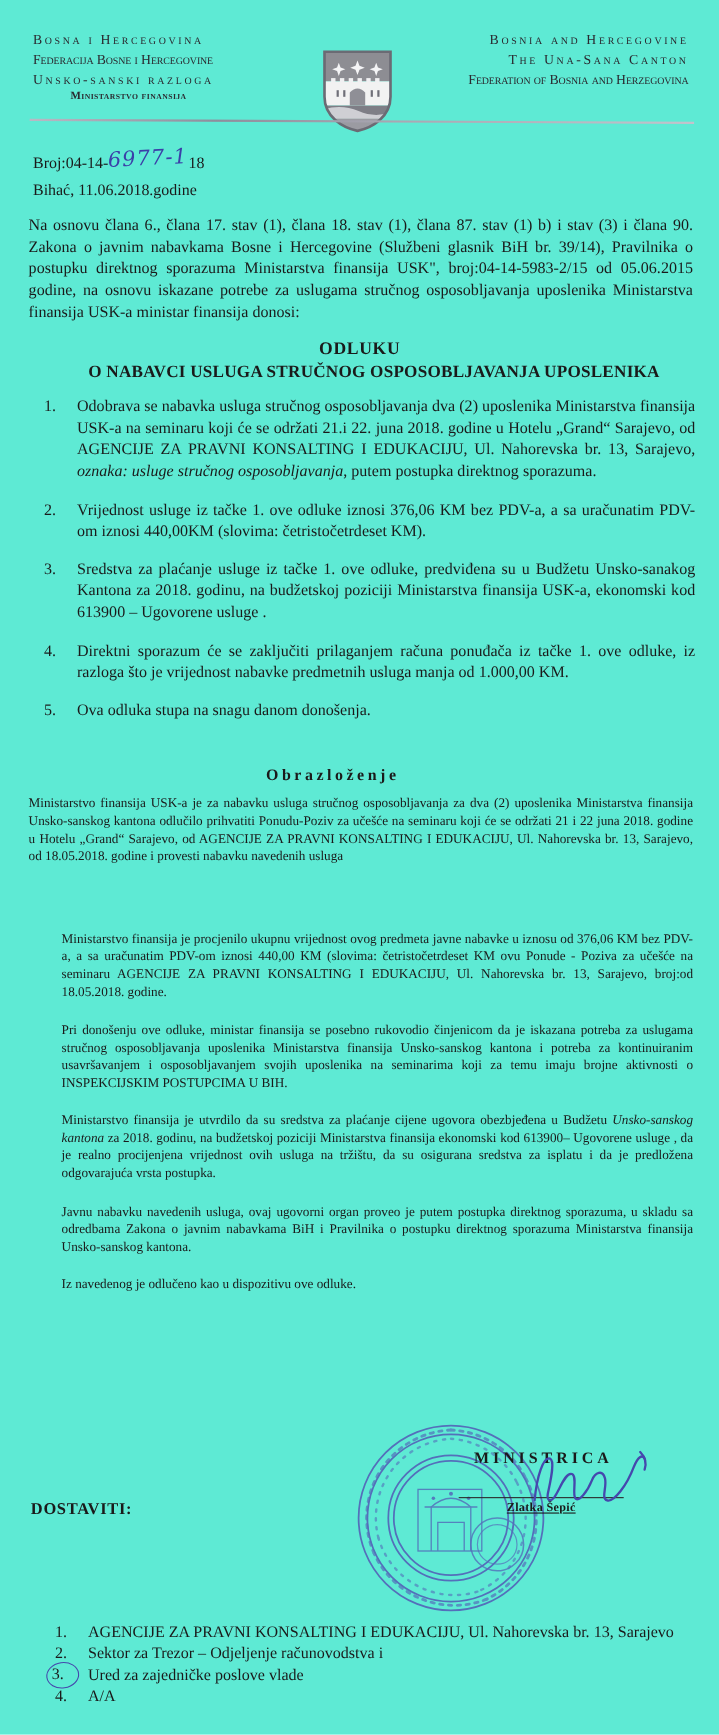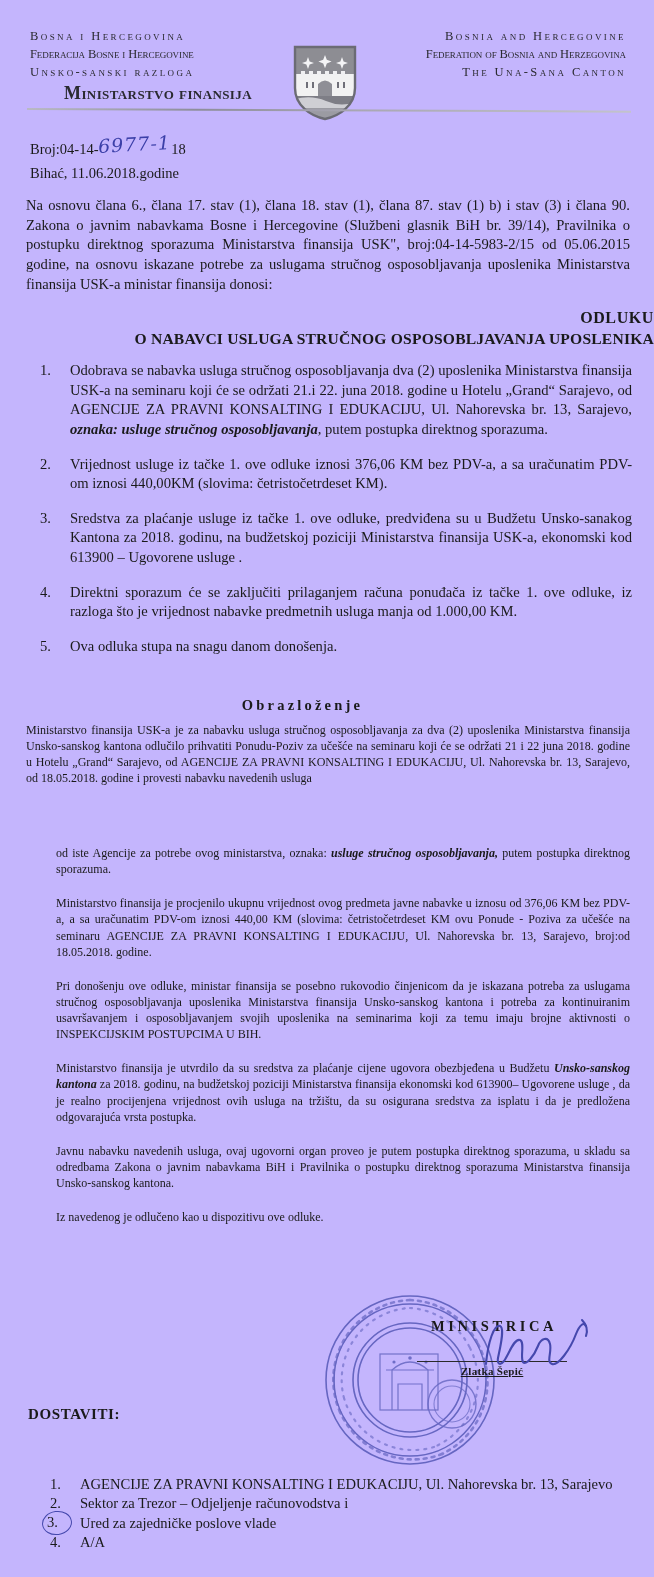--- a/index.html
+++ b/index.html
@@ -8,21 +8,21 @@
     background: #ffffff;
   }
   body {
     font-family: "Liberation Serif", serif;
     color: #1a1a1a;
   }
   .page {
     position: relative;
     width: 654px;
     height: 1577px;
-    background: #c4b5fd;
+    background: #5eead4;
     overflow: hidden;
   }
 
   
   .letterhead {
     position: absolute;
     top: 22px;
     left: 0;
     width: 654px;
     height: 82px;
@@ -52,21 +52,21 @@
     font-size: 12.5px;
     letter-spacing: 2.4px;
   }
   .sc-narrow {
     font-variant: small-caps;
     font-size: 12.5px;
     letter-spacing: -0.1px;
   }
   .sc-bold {
     font-variant: small-caps;
-    font-size: 18px;
+    font-size: 10px;
     font-weight: bold;
     letter-spacing: 0.4px;
   }
   .lh-left .sc-bold { padding-left: 34px; }
 
   
   .crest {
     position: absolute;
     left: 292px;
     top: 22px;
@@ -114,21 +114,21 @@
     font-size: 14.6px;
     line-height: 1.345;
     text-align: justify;
   }
 
   .title-block {
     position: absolute;
     left: 0;
     top: 309px;
     width: 654px;
-    text-align: right;
+    text-align: center;
   }
   .title-main {
     font-size: 16px;
     font-weight: bold;
     letter-spacing: 0.6px;
   }
   .title-sub {
     font-size: 15.6px;
     font-weight: bold;
     letter-spacing: 0.2px;
@@ -149,21 +149,21 @@
     line-height: 1.345;
     text-align: justify;
   }
   .oitem .num {
     position: absolute;
     left: 6px;
     top: 0;
     font-size: 14.6px;
   }
   .oitem.gap { margin-top: 15px; }
-  .it { font-style: italic; font-weight: bold; }
+  .it { font-style: italic; }
 
   .obraz {
     position: absolute;
     left: 0;
     top: 697px;
     width: 605px;
     text-align: center;
     font-size: 14.5px;
     font-weight: bold;
     letter-spacing: 3.2px;
@@ -229,21 +229,21 @@
     width: 176px;
     height: 176px;
     pointer-events: none;
     opacity: 0.82;
   }
 
   
   .dost-head {
     position: absolute;
     left: 28px;
-    top: 1406px;
+    top: 1364px;
     font-size: 15px;
     font-weight: bold;
     letter-spacing: 0.6px;
   }
   .dlist {
     position: absolute;
     left: 46px;
     top: 1475px;
     width: 590px;
   }
@@ -324,22 +324,22 @@
             <rect x="45" y="38" width="2" height="6"></rect>
             <rect x="51" y="38" width="2" height="6"></rect>
           </g>
         </g>
         <path d="M3 3 H63 V44 C63 62 47 72 33 75 C19 72 3 62 3 44 Z" fill="none" stroke="#6b6b74" stroke-width="2.4"></path>
       </svg>
     </div>
 
     <div class="lh-right">
       <div class="lh-line sc-wide">Bosnia and Hercegovine</div>
+      <div class="lh-line sc-wide">The Una-Sana Canton</div>
       <div class="lh-line sc-narrow">Federation of Bosnia and Herzegovina</div>
-      <div class="lh-line sc-wide">The Una-Sana Canton</div>
     </div>
   </div>
 
   <div class="hrule"></div>
 
   <div class="ref">
     <div class="ref-row"><span>Broj:04-14-</span><span class="hand-num">6977-1</span><span>18</span></div>
     <div class="ref-row">Bihać, 11.06.2018.godine</div>
   </div>
 
@@ -366,21 +366,20 @@
     <div class="oitem gap">
       <span class="num">5.</span><span>Ova odluka stupa na snagu danom donošenja.</span>
     </div>
   </div>
 
   <div class="obraz">Obrazloženje</div>
 
   <div class="para p1">Ministarstvo finansija USK-a je za nabavku usluga stručnog osposobljavanja za dva (2) uposlenika  Ministarstva finansija  Unsko-sanskog kantona odlučilo  prihvatiti Ponudu-Poziv za učešće na seminaru koji će se održati 21 i 22 juna 2018. godine u Hotelu „Grand“ Sarajevo,   od AGENCIJE ZA PRAVNI KONSALTING I EDUKACIJU, Ul. Nahorevska br. 13, Sarajevo, od 18.05.2018. godine i provesti nabavku navedenih usluga</div>
 
   <div class="body2">
-    <div class="para"><span>od iste Agencije za potrebe ovog ministarstva, oznaka: </span><span class="it">usluge stručnog osposobljavanja,</span><span> putem postupka direktnog sporazuma.</span></div>
 
     <div class="para">Ministarstvo finansija je procjenilo ukupnu vrijednost ovog predmeta javne nabavke u iznosu od 376,06 KM bez PDV-a, a sa uračunatim PDV-om iznosi 440,00 KM (slovima: četristočetrdeset KM ovu Ponude - Poziva za učešće na seminaru AGENCIJE ZA PRAVNI KONSALTING I EDUKACIJU, Ul. Nahorevska br. 13, Sarajevo, broj:od 18.05.2018. godine.</div>
 
     <div class="para">Pri donošenju ove odluke, ministar finansija se posebno rukovodio činjenicom da je iskazana potreba za uslugama stručnog osposobljavanja uposlenika Ministarstva finansija Unsko-sanskog kantona   i potreba za kontinuiranim usavršavanjem i osposobljavanjem svojih uposlenika na seminarima koji za temu imaju brojne aktivnosti o INSPEKCIJSKIM POSTUPCIMA U BIH.</div>
 
     <div class="para"><span>Ministarstvo finansija je utvrdilo da su sredstva za plaćanje cijene ugovora obezbjeđena u Budžetu  </span><span class="it">Unsko-sanskog kantona</span><span> za 2018. godinu, na budžetskoj poziciji Ministarstva finansija ekonomski kod 613900– Ugovorene  usluge , da je realno procijenjena vrijednost ovih usluga na tržištu, da su osigurana sredstva za isplatu i da je predložena odgovarajuća vrsta postupka.</span></div>
 
     <div class="para">Javnu nabavku navedenih usluga, ovaj ugovorni organ proveo je putem postupka direktnog  sporazuma, u skladu sa odredbama Zakona o javnim nabavkama BiH i Pravilnika o postupku direktnog sporazuma  Ministarstva finansija Unsko-sanskog kantona.</div>
 
     <div class="para">Iz navedenog je odlučeno  kao u dispozitivu ove odluke.</div>

